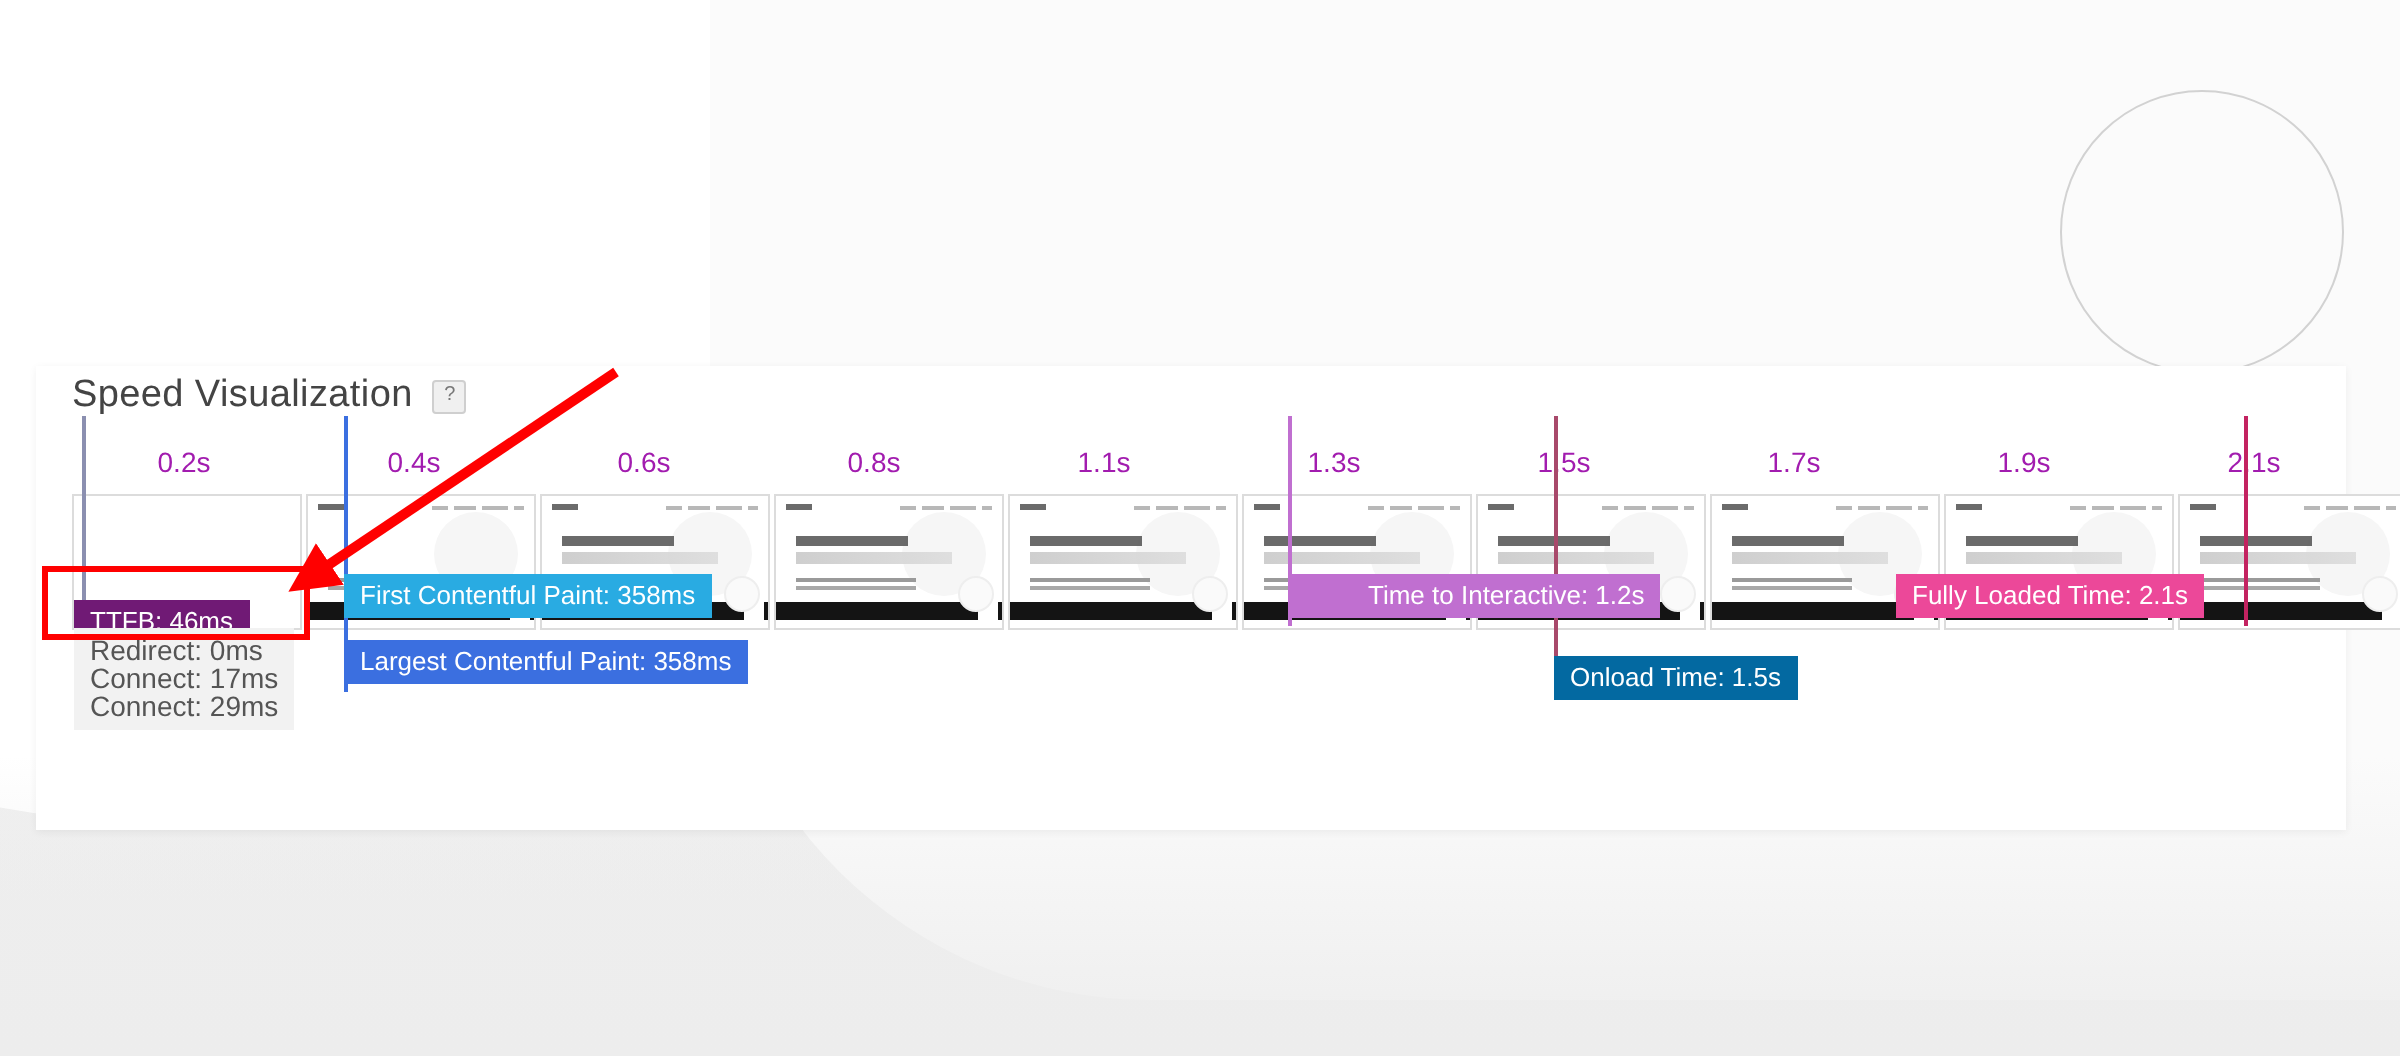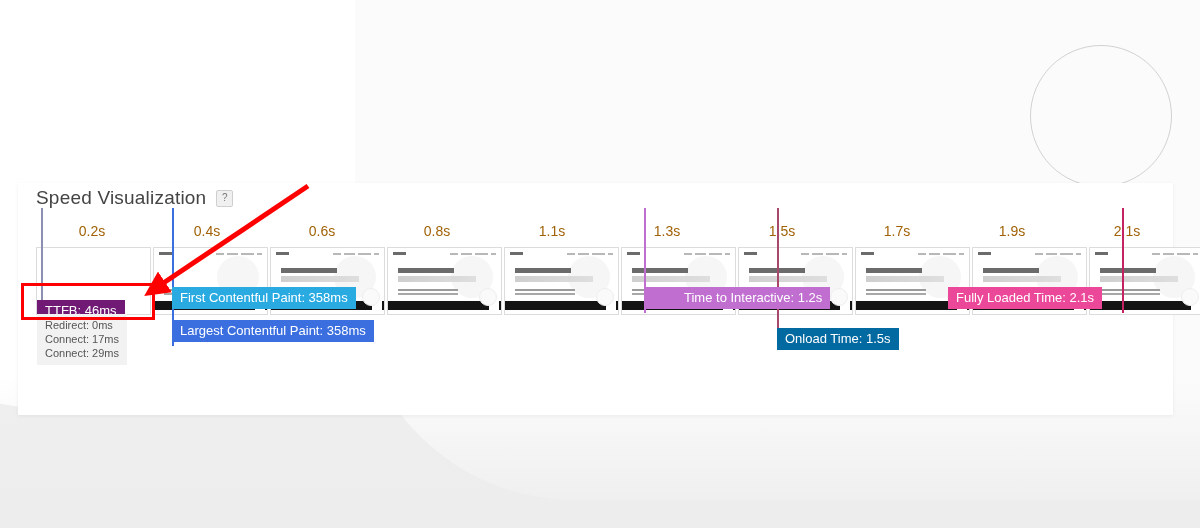--- a/index.html
+++ b/index.html
@@ -111,21 +111,21 @@
   }
 
   #tick-row {
     position: relative;
     height: 24px;
   }
   .tick-label {
     position: absolute;
     top: 0;
     font-size: 14px;
-    color: #a16207;
+    color: #a21caf;
     transform: translateX(-50%);
     white-space: nowrap;
   }
 
   #frames {
     position: absolute;
     left: 0;
     top: 24px;
     height: 66px;
     right: 0;
@@ -239,21 +239,21 @@
     white-space: nowrap;
     line-height: 15px;
     cursor: default;
   }
 
   #ttfb-breakdown {
     position: absolute;
     z-index: 6;
     background: #f2f2f2;
     color: #555555;
-    font-size: 11px;
+    font-size: 14px;
     line-height: 14px;
     padding: 4px 8px 5px 8px;
     white-space: nowrap;
   }
 
   
   #annotation-box {
     position: absolute;
     left: 21px;
     top: 283px;

